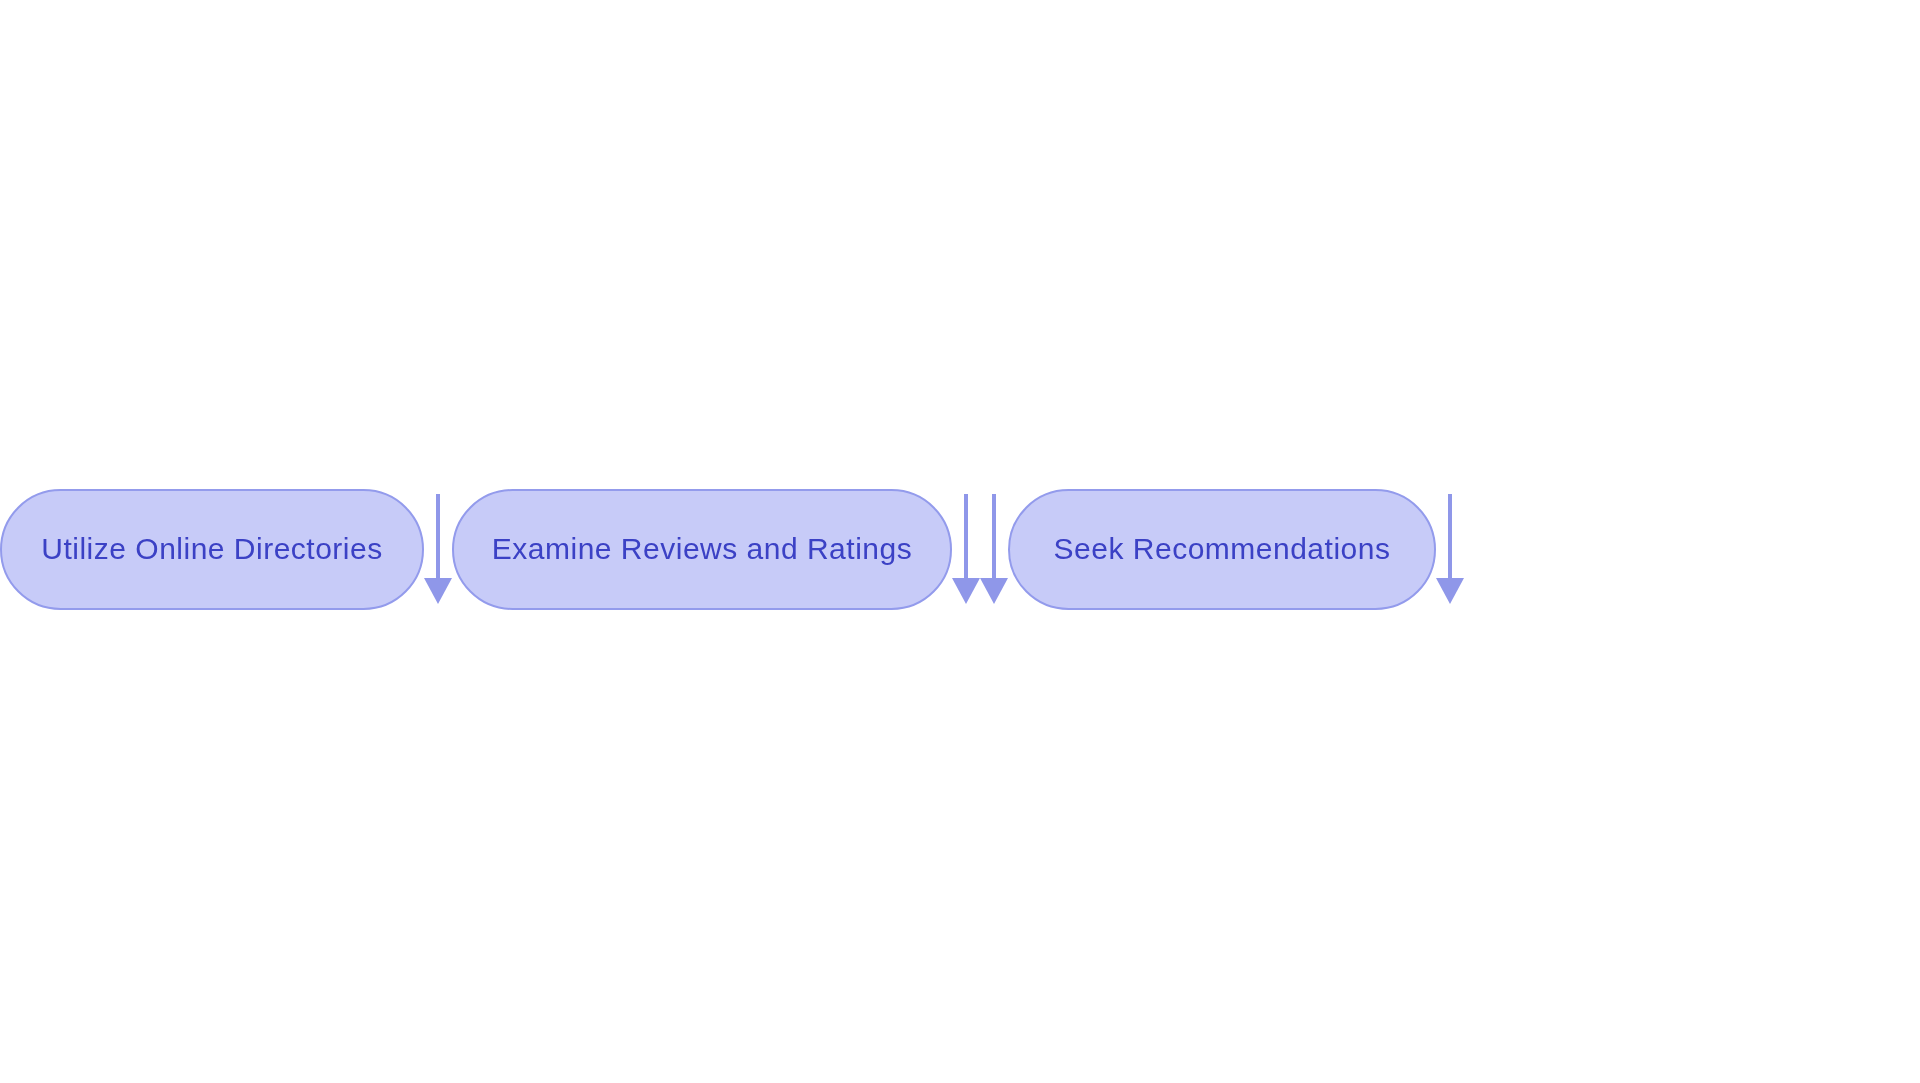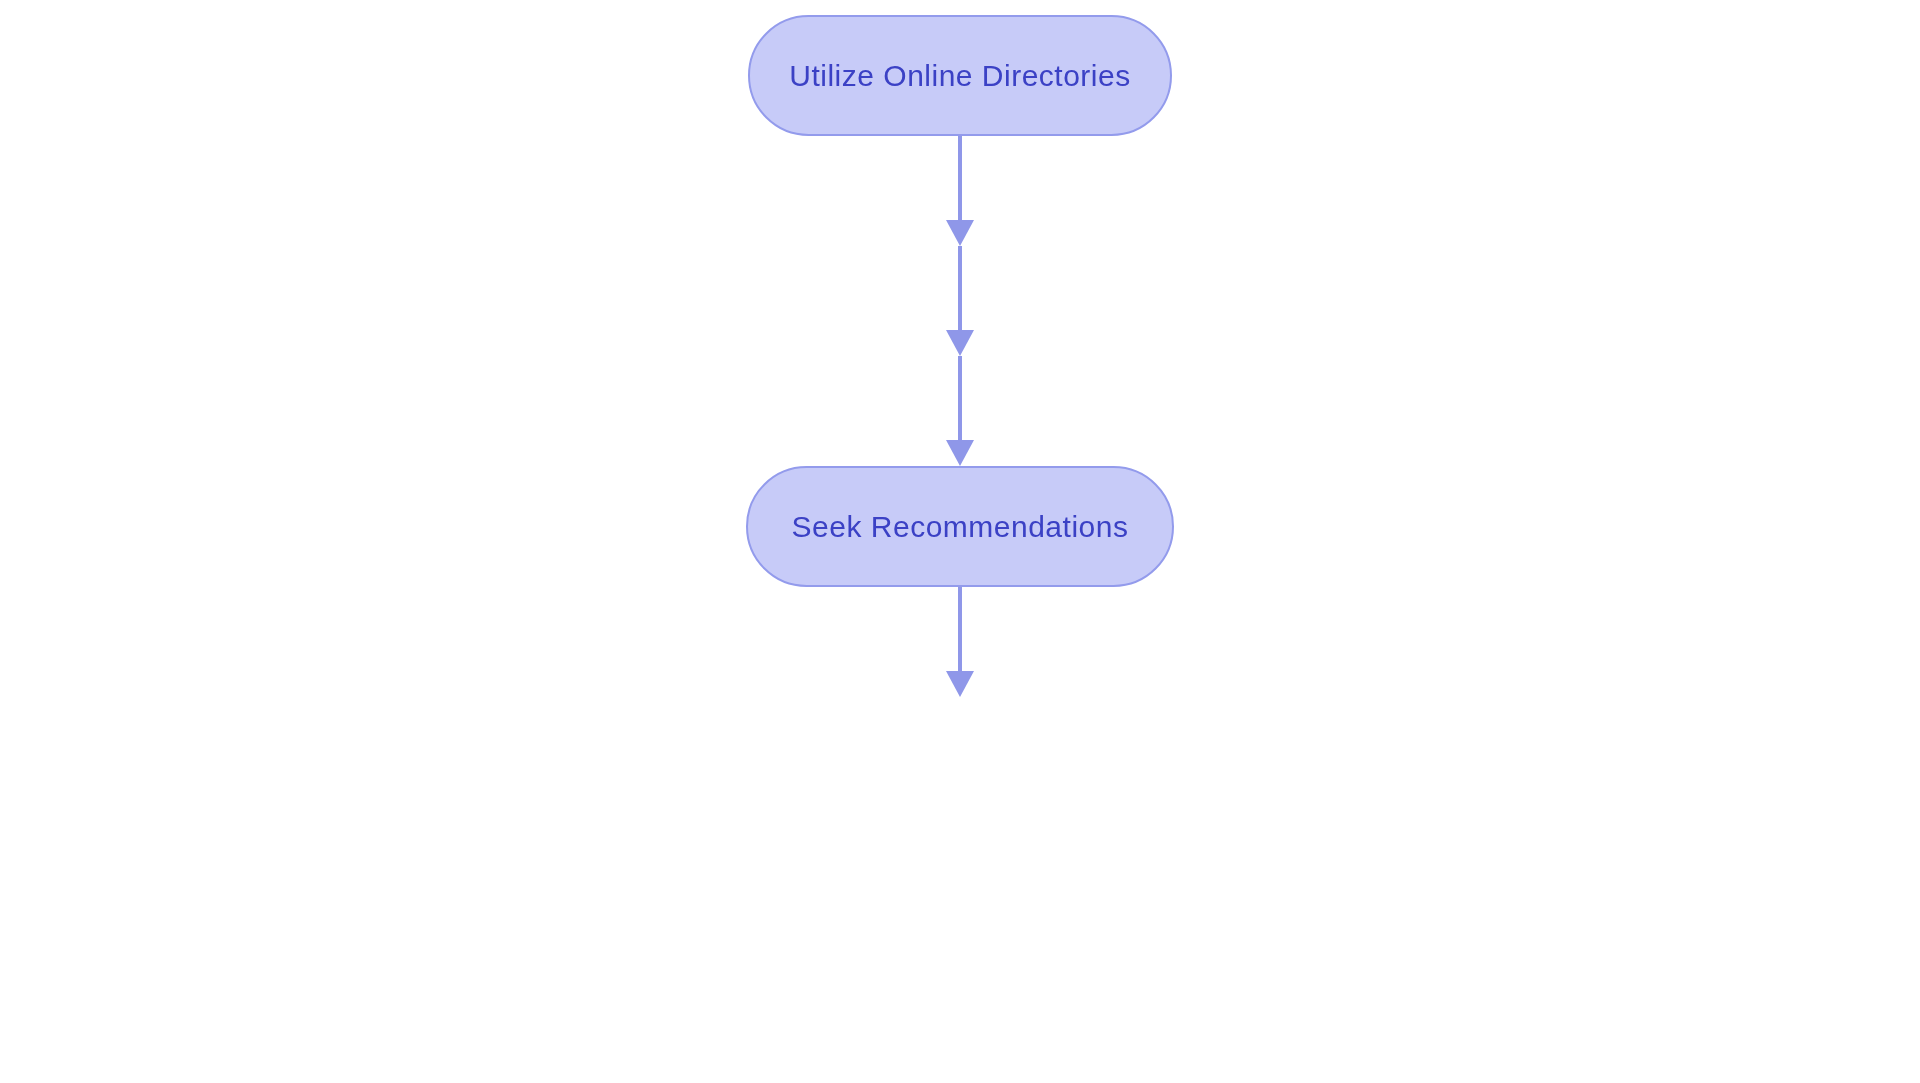--- a/index.html
+++ b/index.html
@@ -15,21 +15,21 @@
     height: 1083px;
     background: var(--background);
     overflow: hidden;
     font-family: "Liberation Sans", sans-serif;
   }
   .canvas {
     width: 1920px;
     height: 1083px;
     padding-top: 15px;
     display: flex;
-    flex-direction: column;
+    flex-direction: row;
     align-items: center;
     background: var(--background);
   }
   .node {
     height: 121px;
     border-radius: 61px;
     background: var(--node-fill);
     border: 2px solid var(--node-border);
     display: flex;
     align-items: center;
@@ -76,20 +76,23 @@
 
   <div class="node node-0">
     <span class="node-label">Utilize Online Directories</span>
   </div>
 
   <div class="connector">
     <div class="arrow-line"></div>
     <div class="arrow-head"></div>
   </div>
 
+  <div class="node node-1">
+    <span class="node-label">Examine Reviews and Ratings</span>
+  </div>
 
   <div class="connector">
     <div class="arrow-line"></div>
     <div class="arrow-head"></div>
   </div>
 
 
   <div class="connector">
     <div class="arrow-line"></div>
     <div class="arrow-head"></div>

